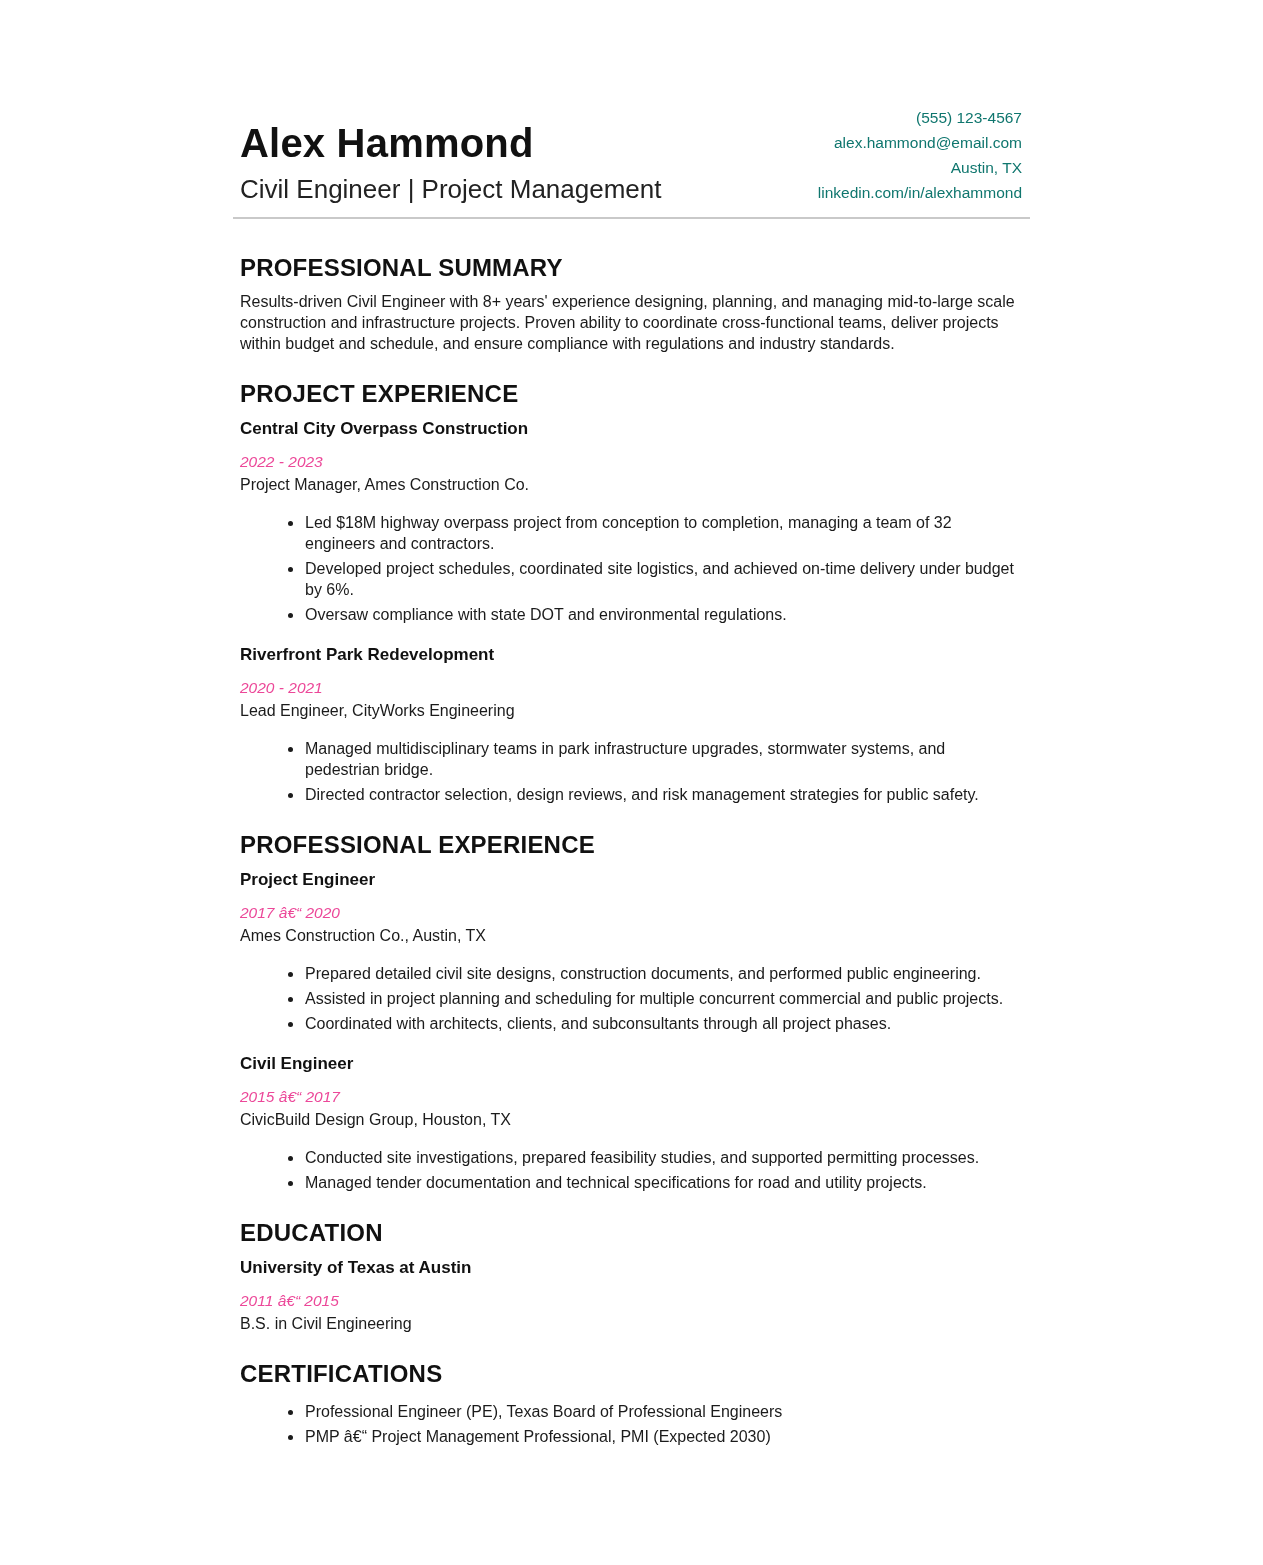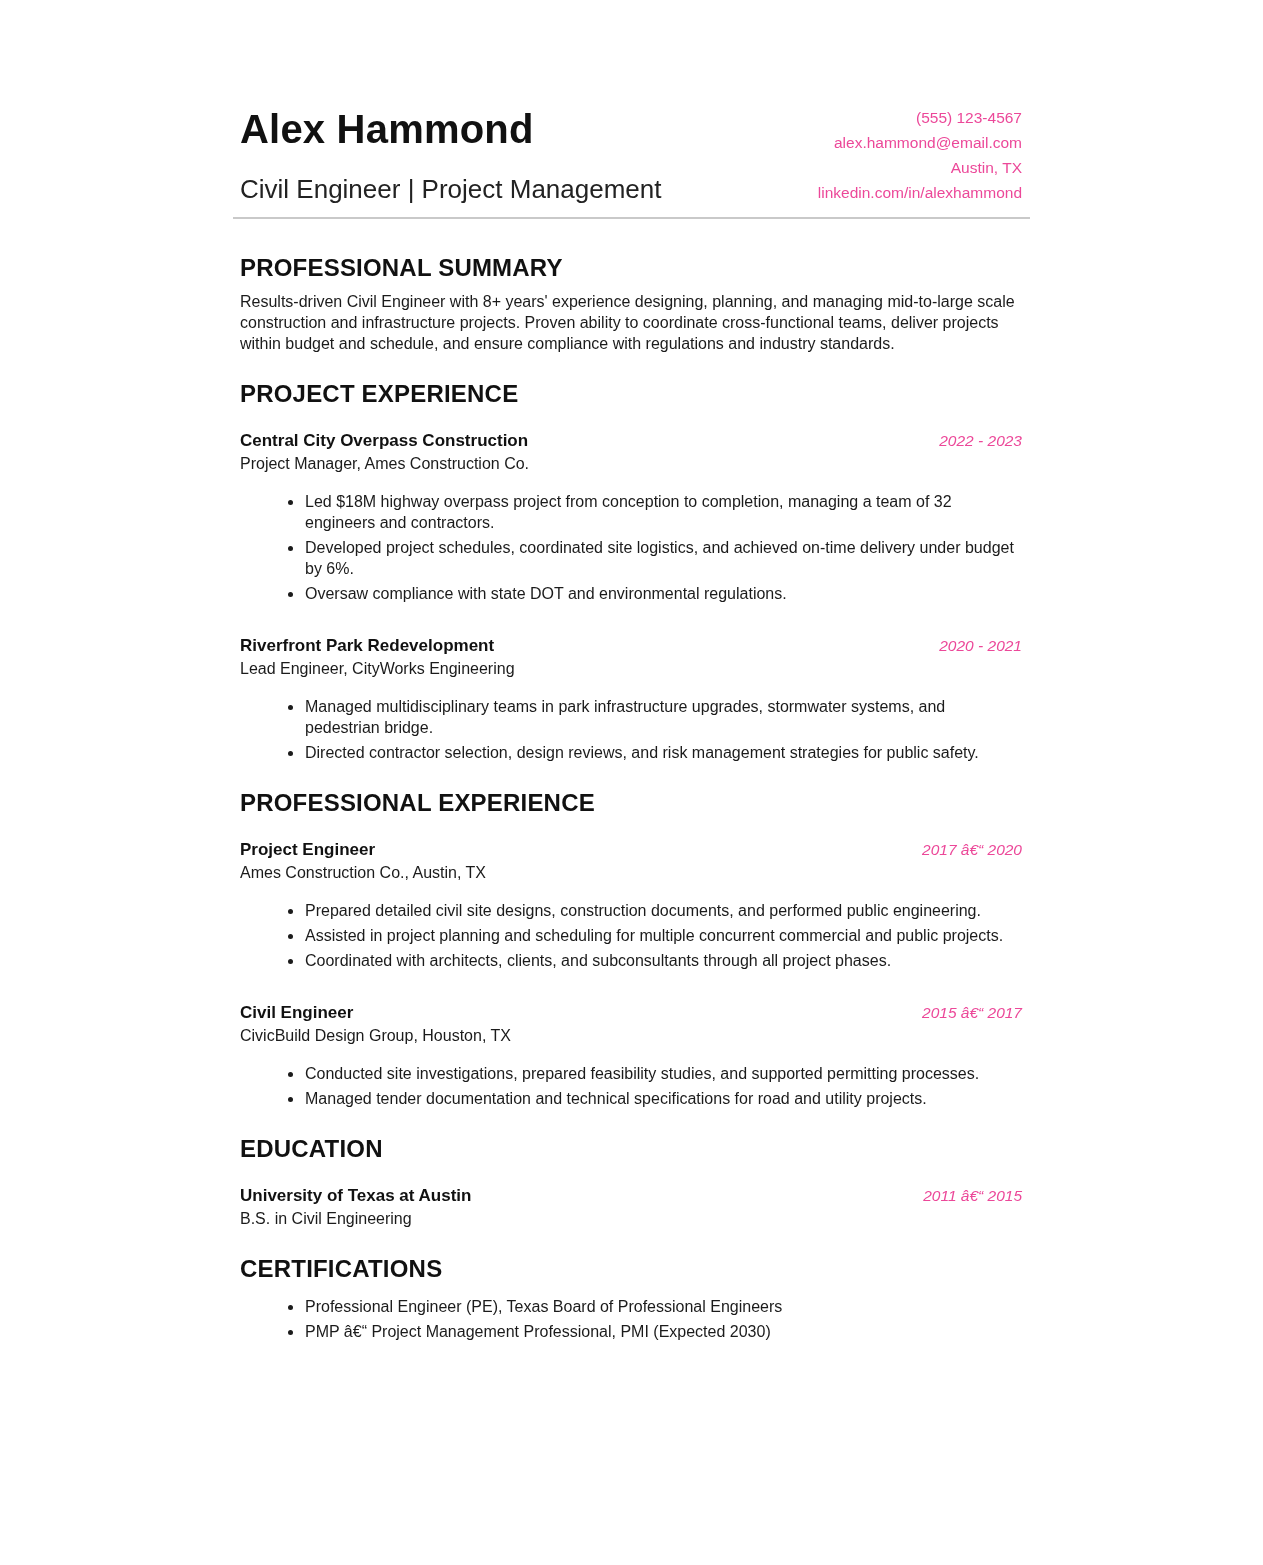--- a/index.html
+++ b/index.html
@@ -30,31 +30,31 @@
   }
   .name {
     margin: 0;
     font-size: 40px;
     line-height: 46px;
     font-weight: 700;
     color: #111111;
     letter-spacing: 0.2px;
   }
   .job-title {
-    margin-top: 21px;
+    margin-top: 7px;
     font-size: 26px;
     line-height: 32px;
     font-weight: 400;
     color: #222222;
   }
   .contact {
     text-align: right;
     font-size: 15.5px;
     line-height: 25px;
-    color: #ec4899;
+    color: #0f766e;
     margin-top: 2px;
     white-space: nowrap;
   }
 
   .divider {
     border: none;
     border-top: 2px solid #c9c9c9;
     margin: 12px 0 0 -7px;
     width: 797px;
   }
@@ -74,22 +74,22 @@
     margin: 13px 0 0 0;
     font-size: 16px;
     line-height: 21px;
   }
 
   
   .entry { margin-top: 14px; }
   .entry + .entry { margin-top: 19px; }
   .entry-head {
     display: flex;
-    justify-content: space-between;
     align-items: baseline;
+    flex-direction: column;
   }
   .entry-title {
     font-size: 17px;
     line-height: 21px;
     font-weight: 700;
     color: #111111;
   }
   .entry-dates {
     font-size: 15.5px;
     line-height: 21px;

